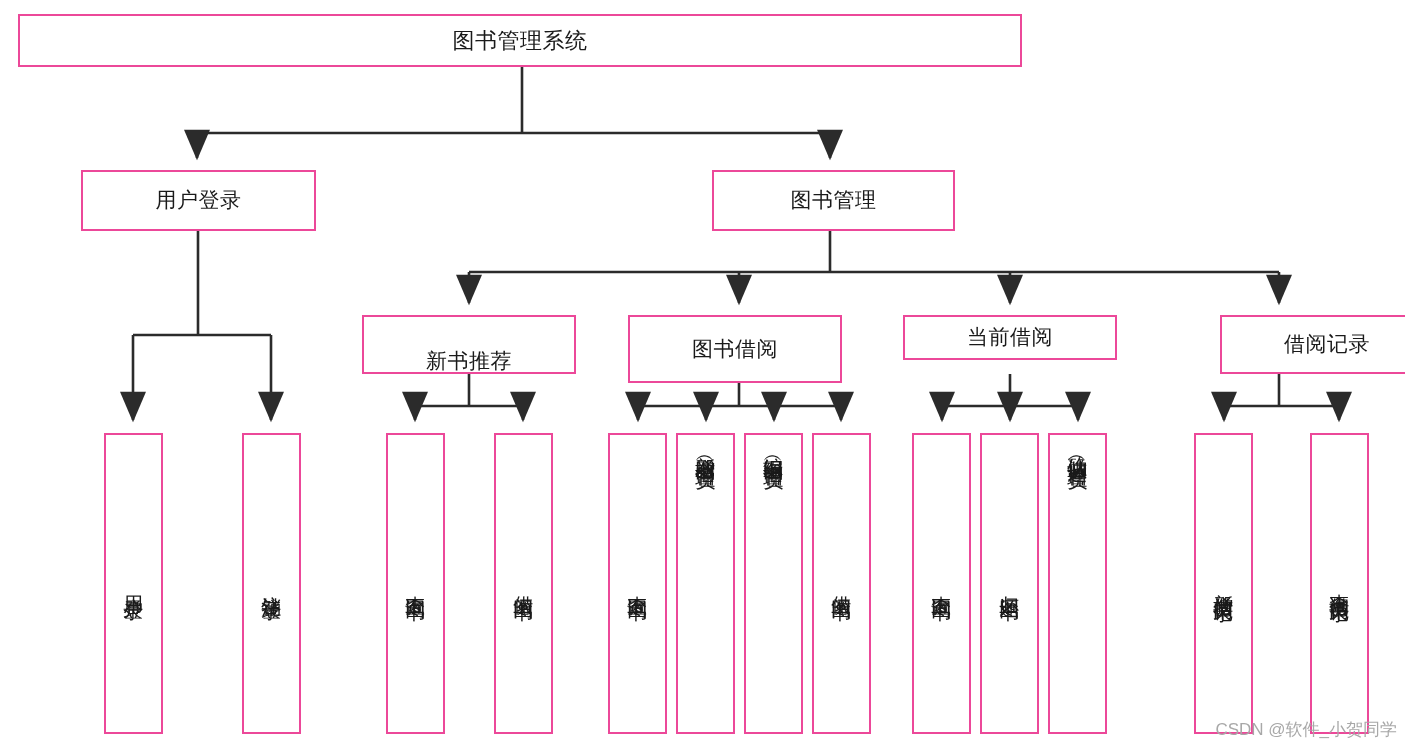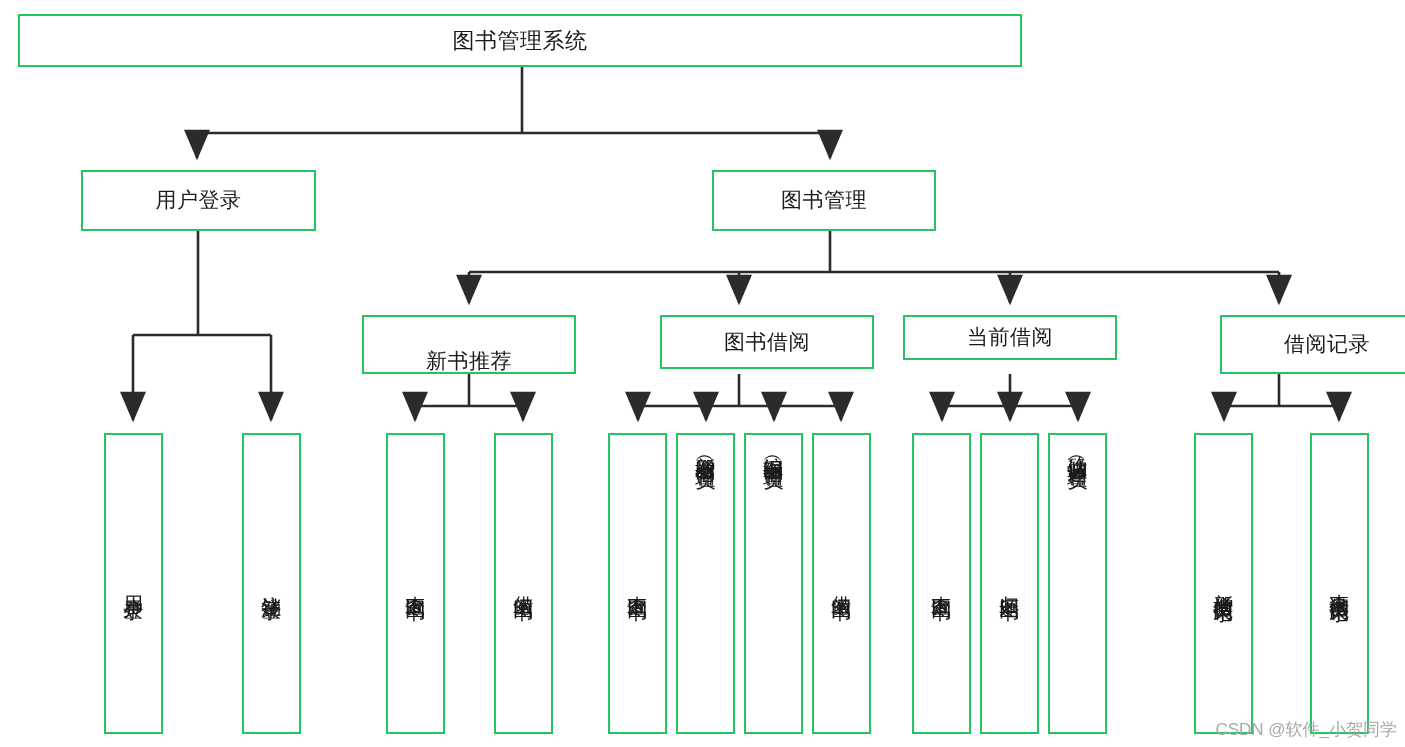--- a/index.html
+++ b/index.html
@@ -23,21 +23,21 @@
     left: 0;
     top: 0;
     width: 1405px;
     height: 747px;
     pointer-events: none;
   }
   .node {
     position: absolute;
     box-sizing: border-box;
     background: #ffffff;
-    border: 2px solid #22c55e;
+    border: 2px solid #ec4899;
     display: flex;
     align-items: center;
     justify-content: center;
     color: #1a1a1a;
   }
   .node .label {
     display: block;
     text-align: center;
     line-height: 1.05;
     white-space: nowrap;
@@ -138,28 +138,28 @@
     </g>
   </svg>
 
   <div class="node horiz root" style="left:18px; top:14px; width:1004px; height:53px;">
     <span class="label">图书管理系统</span>
   </div>
 
   <div class="node horiz" style="left:81px; top:170px; width:235px; height:61px;">
     <span class="label">用户登录</span>
   </div>
-  <div class="node horiz" style="left:712px; top:170px; width:224px; height:61px;">
+  <div class="node horiz" style="left:712px; top:170px; width:243px; height:61px;">
     <span class="label">图书管理</span>
   </div>
 
   <div class="node horiz" style="left:362px; top:315px; width:214px; height:59px;align-items:flex-end;">
     <span class="label">新书推荐</span>
   </div>
-  <div class="node horiz" style="left:660px; top:315px; width:214px; height:54px;">
+  <div class="node horiz" style="left:628px; top:315px; width:214px; height:68px;">
     <span class="label">图书借阅</span>
   </div>
   <div class="node horiz" style="left:903px; top:315px; width:214px; height:45px;">
     <span class="label">当前借阅</span>
   </div>
   <div class="node horiz" style="left:1172px; top:315px; width:214px; height:59px;margin-left:48px;">
     <span class="label">借阅记录</span>
   </div>
 
   <div class="node vert short" style="left:104px; top:433px; width:59px; height:301px;">

